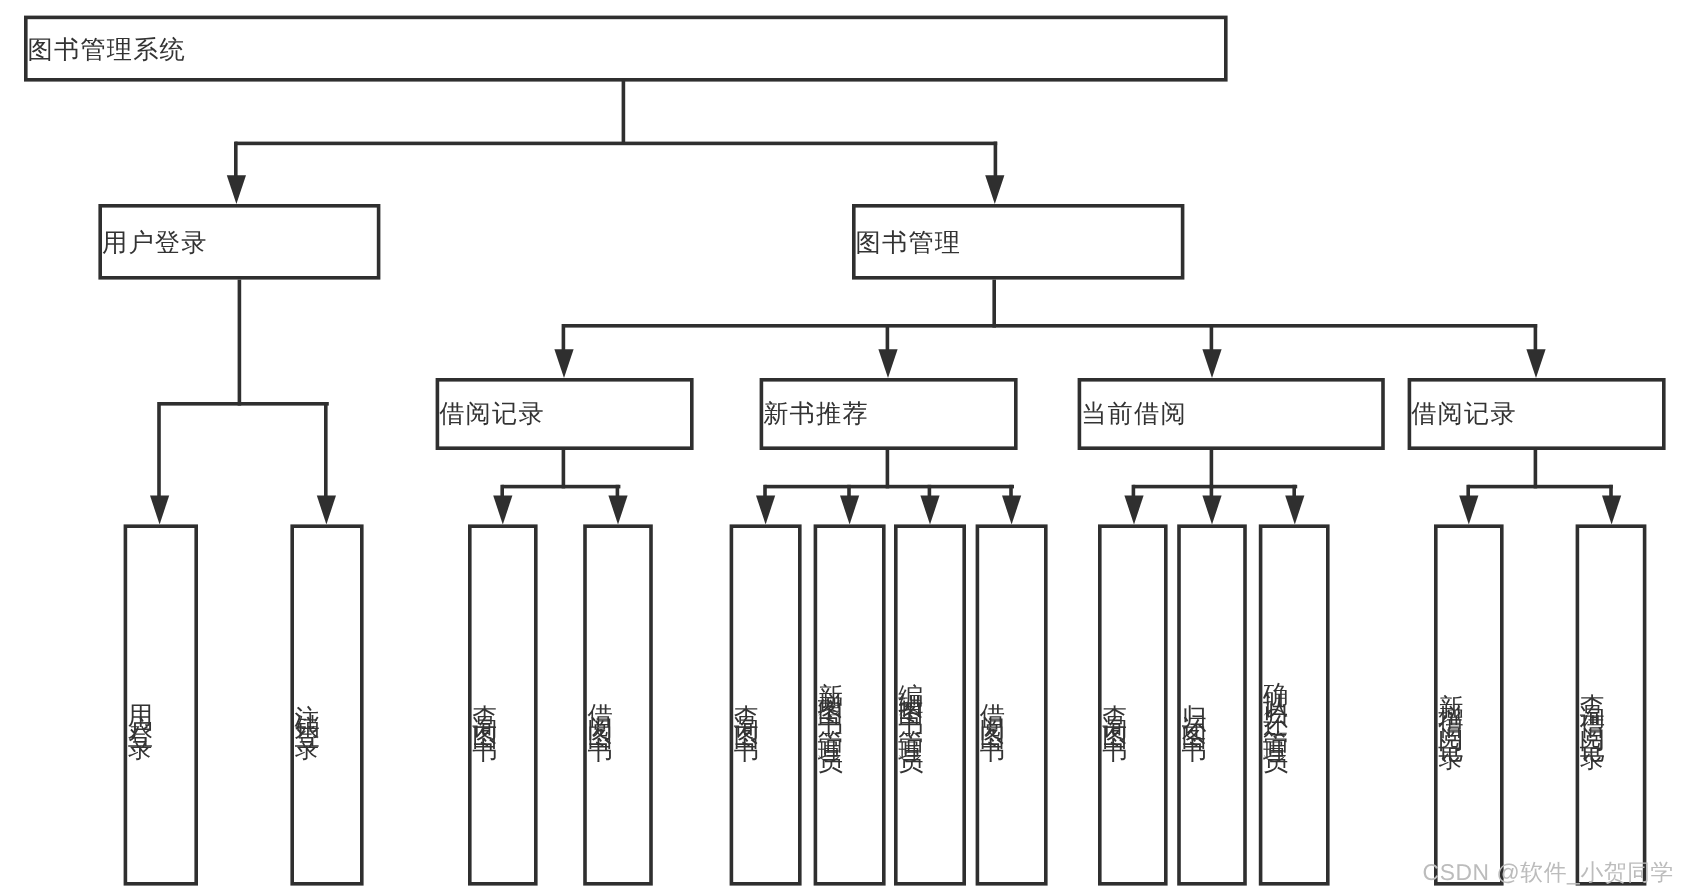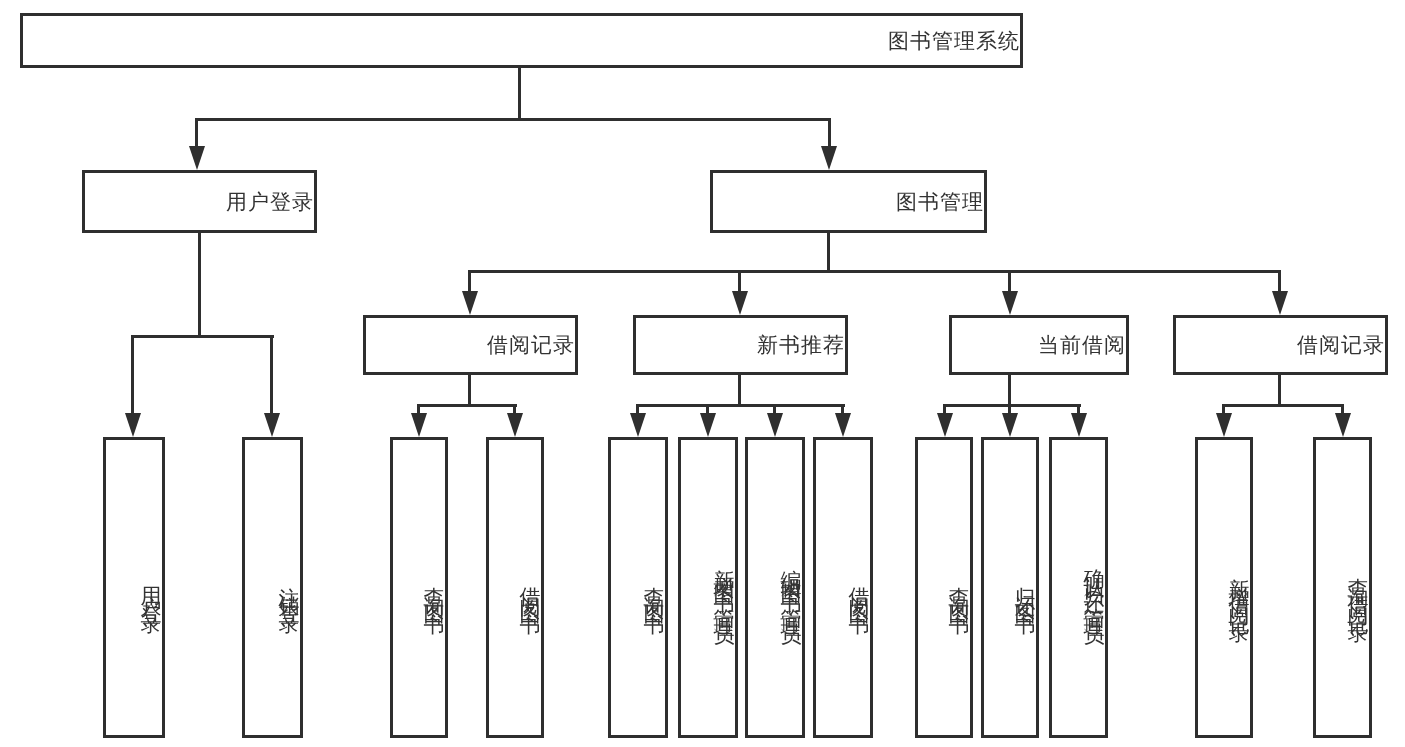--- a/index.html
+++ b/index.html
@@ -6,21 +6,21 @@
     --line:#2f2f2f; --text:#333333; --background:#ffffff; --watermark-text:#bcbcbc;
   }
   html,body{margin:0;padding:0;background:var(--background);}
   .canvas{
     position:relative;width:1405px;height:747px;background:var(--background);
     font-family:"Liberation Sans","DejaVu Sans",sans-serif;color:var(--text);
     overflow:hidden;
   }
   .node{
     position:absolute;box-sizing:border-box;border:3px solid var(--line);
-    background:var(--background);display:flex;align-items:center;justify-content:flex-end;
+    background:var(--background);display:flex;align-items:center;justify-content:flex-start;
   }
   .node .lbl{font-size:21px;letter-spacing:1px;color:var(--text);white-space:nowrap;}
   .node.leaf .lbl{
     writing-mode:vertical-lr;text-orientation:mixed;
     font-size:21px;letter-spacing:9px;line-height:1;white-space:nowrap;
   }
   .node.leaf.long .lbl{letter-spacing:8px;}
   .vl{position:absolute;width:3px;background:var(--line);}
   .hl{position:absolute;height:3px;background:var(--line);}
   .arrow{
@@ -73,21 +73,21 @@
   <div class="arrow" style="left:732px;top:291px"></div>
   <div class="arrow" style="left:1002px;top:291px"></div>
   <div class="arrow" style="left:1272px;top:291px"></div>
 
   <div class="node" style="left:363px;top:315px;width:215px;height:60px">
     <span class="lbl">借阅记录</span>
   </div>
   <div class="node" style="left:633px;top:315px;width:215px;height:60px">
     <span class="lbl">新书推荐</span>
   </div>
-  <div class="node" style="left:949px;top:315px;width:180px;height:60px">
+  <div class="node" style="left:898px;top:315px;width:256px;height:60px">
     <span class="lbl">当前借阅</span>
   </div>
   <div class="node" style="left:1173px;top:315px;width:215px;height:60px">
     <span class="lbl">借阅记录</span>
   </div>
 
   <div class="vl" style="left:468px;top:375px;height:32px"></div>
   <div class="hl" style="left:418px;top:404px;width:99px"></div>
   <div class="vl" style="left:417px;top:404px;height:12px"></div>
   <div class="vl" style="left:513px;top:404px;height:12px"></div>
@@ -158,14 +158,15 @@
     <span class="lbl">确认归还（管理员）</span>
   </div>
 
   <div class="node leaf" style="left:1195px;top:437px;width:58px;height:301px">
     <span class="lbl">新增借阅记录</span>
   </div>
   <div class="node leaf" style="left:1313px;top:437px;width:59px;height:301px">
     <span class="lbl">查询借阅记录</span>
   </div>
 
+  <div class="watermark">CSDN @软件_小贺同学</div>
 
 </div>
 
 </body></html>

